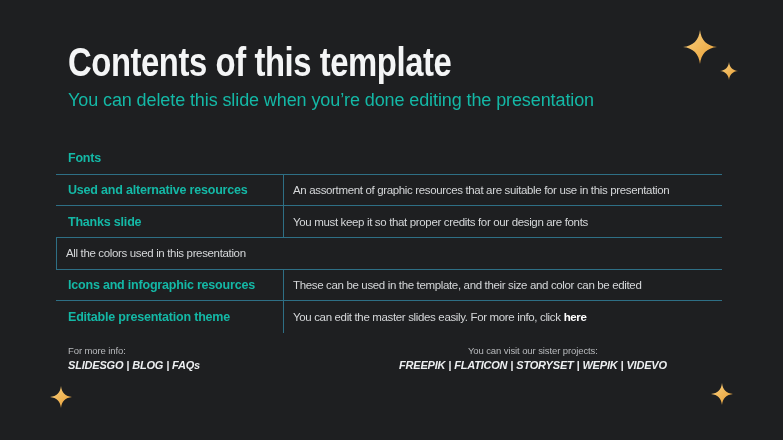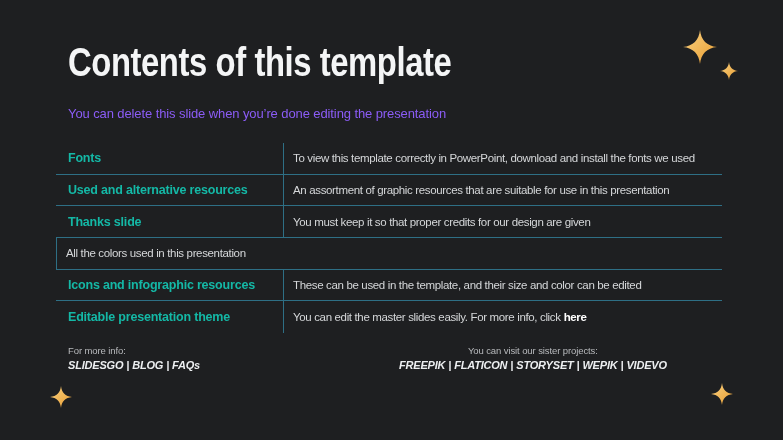--- a/index.html
+++ b/index.html
@@ -10,22 +10,22 @@
     overflow:hidden;
     font-family:"Liberation Sans", sans-serif;
   }
   .title{
     position:absolute;left:68px;top:40px;
     font-size:40px;font-weight:700;color:#f4f5f6;
     letter-spacing:-0.5px;white-space:nowrap;
     transform:scaleX(0.82);transform-origin:left top;
   }
   .subtitle{
-    position:absolute;left:68px;top:106px;
-    font-size:13px;color:#8b5cf6;letter-spacing:-0.1px;white-space:nowrap;
+    position:absolute;left:68px;top:90px;
+    font-size:18px;color:#14b8a6;letter-spacing:-0.1px;white-space:nowrap;
   }
   .contents-table{
     position:absolute;left:56px;top:143px;width:666px;
   }
   .trow{
     display:flex;align-items:center;height:31.7px;box-sizing:border-box;
   }
   .trow.sep{border-bottom:1px solid #2e6f85;}
   .cell-label{
     width:227px;box-sizing:border-box;padding-left:12px;
@@ -61,34 +61,31 @@
 <body>
 
 <div class="slide">
 
   <div class="title">Contents of this template</div>
   <div class="subtitle">You can delete this slide when you’re done editing the presentation</div>
 
   <div class="contents-table">
     <div class="trow sep">
       <div class="cell-label">Fonts</div>
-      <div class="cell-desc">
-          <span>To view this template correctly in PowerPoint, download and install the fonts we used</span>
-        </div>
     </div>
     <div class="trow sep">
       <div class="cell-label">Used and alternative resources</div>
       <div class="cell-desc">
           <span>An assortment of graphic resources that are suitable for use in this presentation</span>
         </div>
     </div>
     <div class="trow sep">
       <div class="cell-label">Thanks slide</div>
       <div class="cell-desc">
-          <span>You must keep it so that proper credits for our design are given</span>
+          <span>You must keep it so that proper credits for our design are fonts</span>
         </div>
     </div>
     <div class="trow sep">
       <div class="cell-desc">
           <span>All the colors used in this presentation</span>
         </div>
     </div>
     <div class="trow sep">
       <div class="cell-label">Icons and infographic resources</div>
       <div class="cell-desc">

